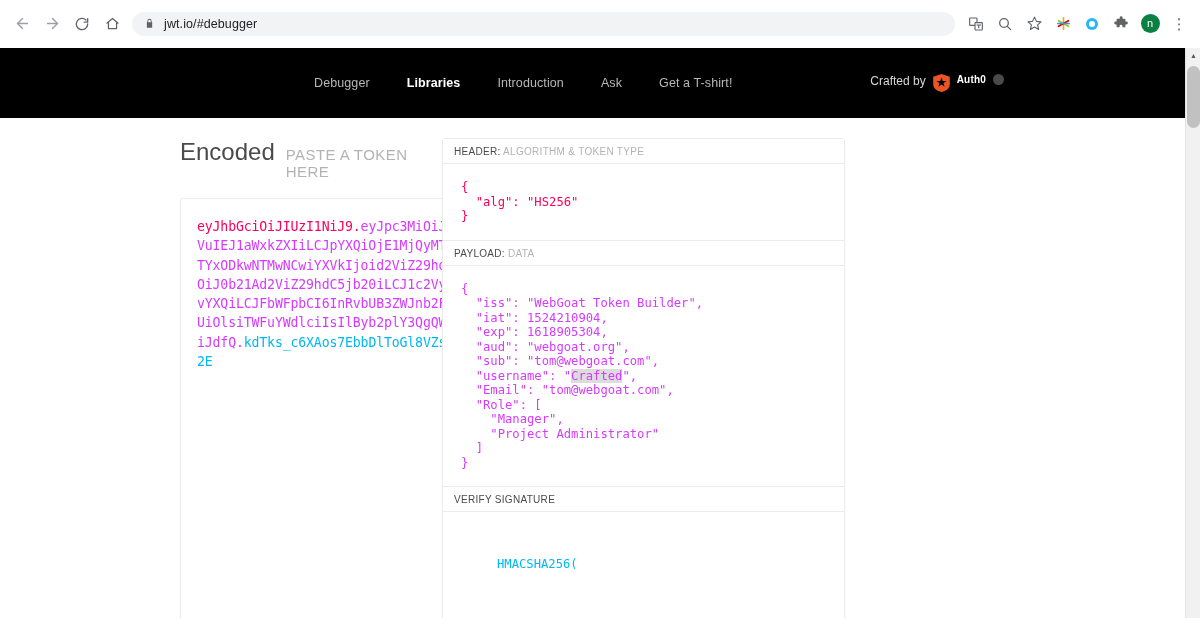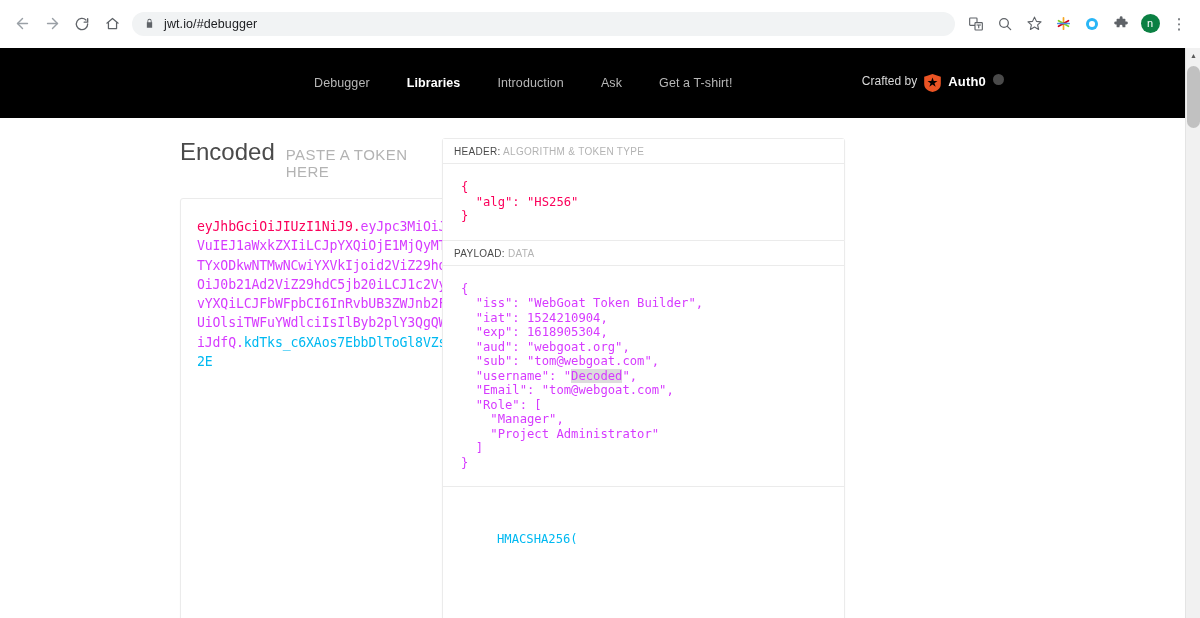--- a/index.html
+++ b/index.html
@@ -100,21 +100,21 @@
   .nav-link.active { color: #ffffff; font-weight: bold; }
   .crafted {
     margin-left: auto;
     margin-right: 196px;
     display: flex;
     align-items: flex-start;
     gap: 7px;
   }
   .crafted-label { color: #d8d8d8; font-size: 12px; }
   .auth0-mark { width: 17px; height: 18px; display:block; }
-  .auth0-word { color: #fff; font-size: 13px; font-weight: bold; letter-spacing: .2px; }
+  .auth0-word { color: #fff; font-size: 10px; font-weight: bold; letter-spacing: .2px; }
   .dot-circle {
     width: 11px; height: 11px; border-radius: 50%;
     background: #4a4a4a;
   }
 
   
   .cols { display: flex; padding-top: 20px; }
   .col-left { width: 420px; padding-left: 180px; }
   .col-right { width: 420px; padding-left: 22px; }
 
@@ -351,30 +351,33 @@
         <div class="panel-head">
           <span class="lbl">PAYLOAD:</span>
           <span class="sub">DATA</span>
         </div>
         <div class="panel-body c-payload"><span>{</span>
 <span>  "iss": "WebGoat Token Builder",</span>
 <span>  "iat": 1524210904,</span>
 <span>  "exp": 1618905304,</span>
 <span>  "aud": "webgoat.org",</span>
 <span>  "sub": "tom@webgoat.com",</span>
-<span>  "username": "</span><span class="hl">Decoded</span><span>",</span>
+<span>  "username": "</span><span class="hl">Crafted</span><span>",</span>
 <span>  "Email": "tom@webgoat.com",</span>
 <span>  "Role": [</span>
 <span>    "Manager",</span>
 <span>    "Project Administrator"</span>
 <span>  ]</span>
 <span>}</span></div>
       </div>
 
       <div class="panel">
+        <div class="panel-head">
+          <span class="lbl">VERIFY SIGNATURE</span>
+        </div>
         <div class="panel-body sig-body c-sig">
           <div class="sig-line">HMACSHA256(</div>
           
           
           
           
         </div>
       </div>
     </div>
   </div>

